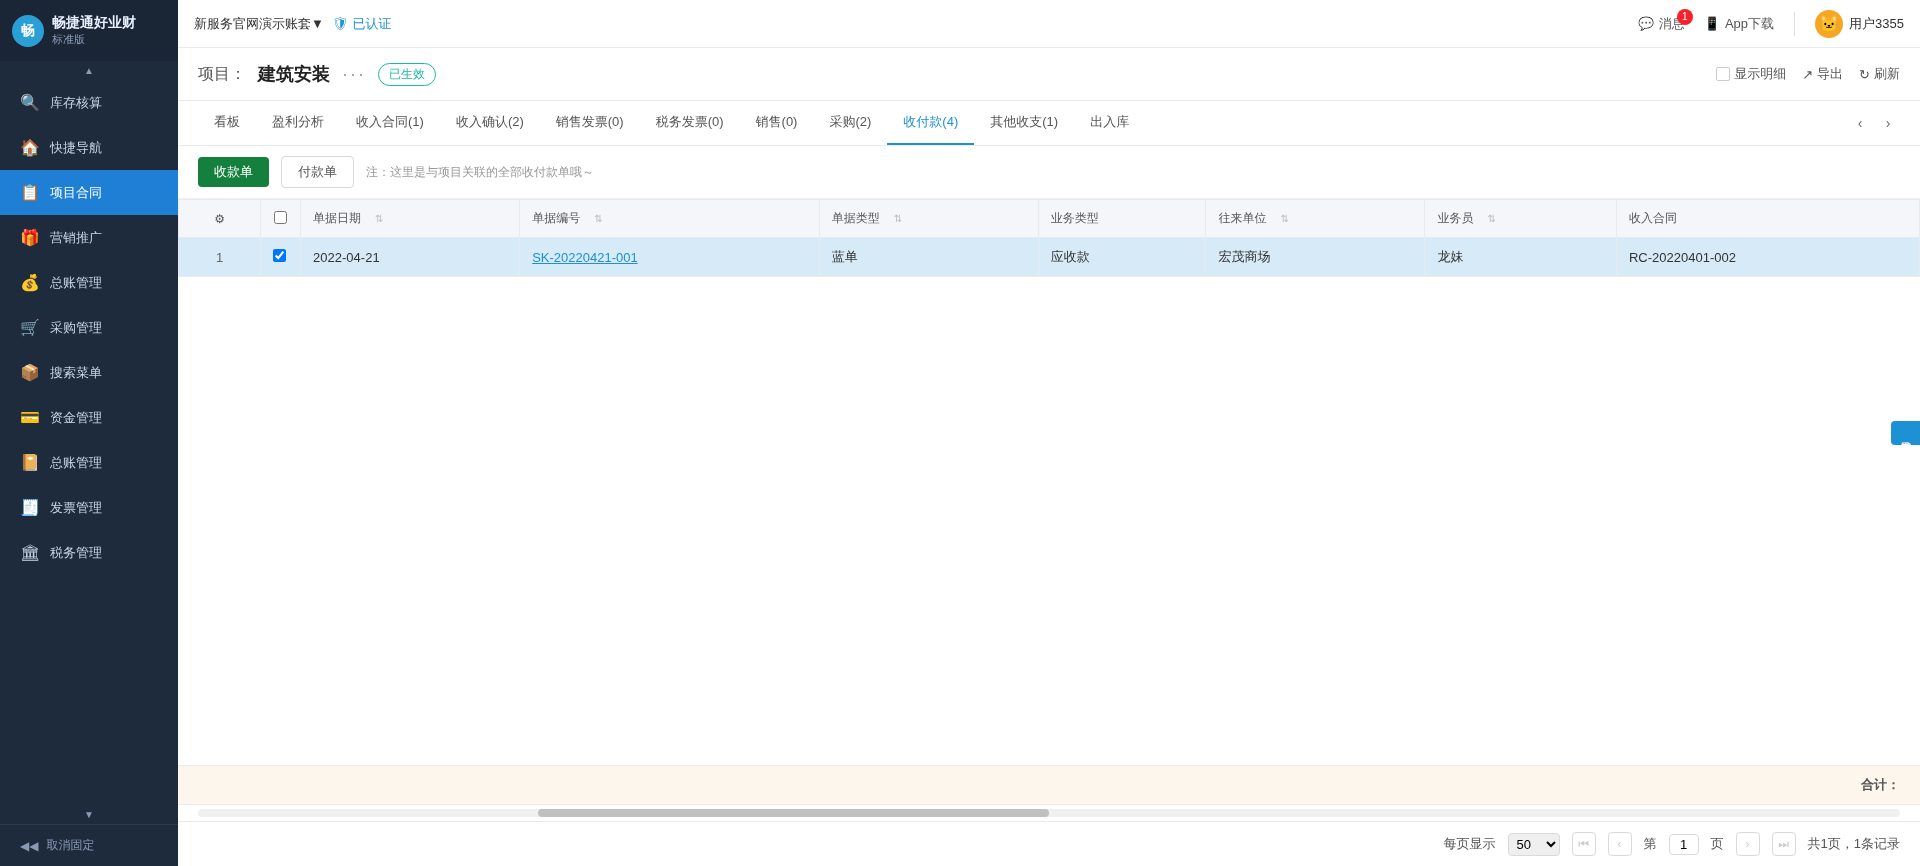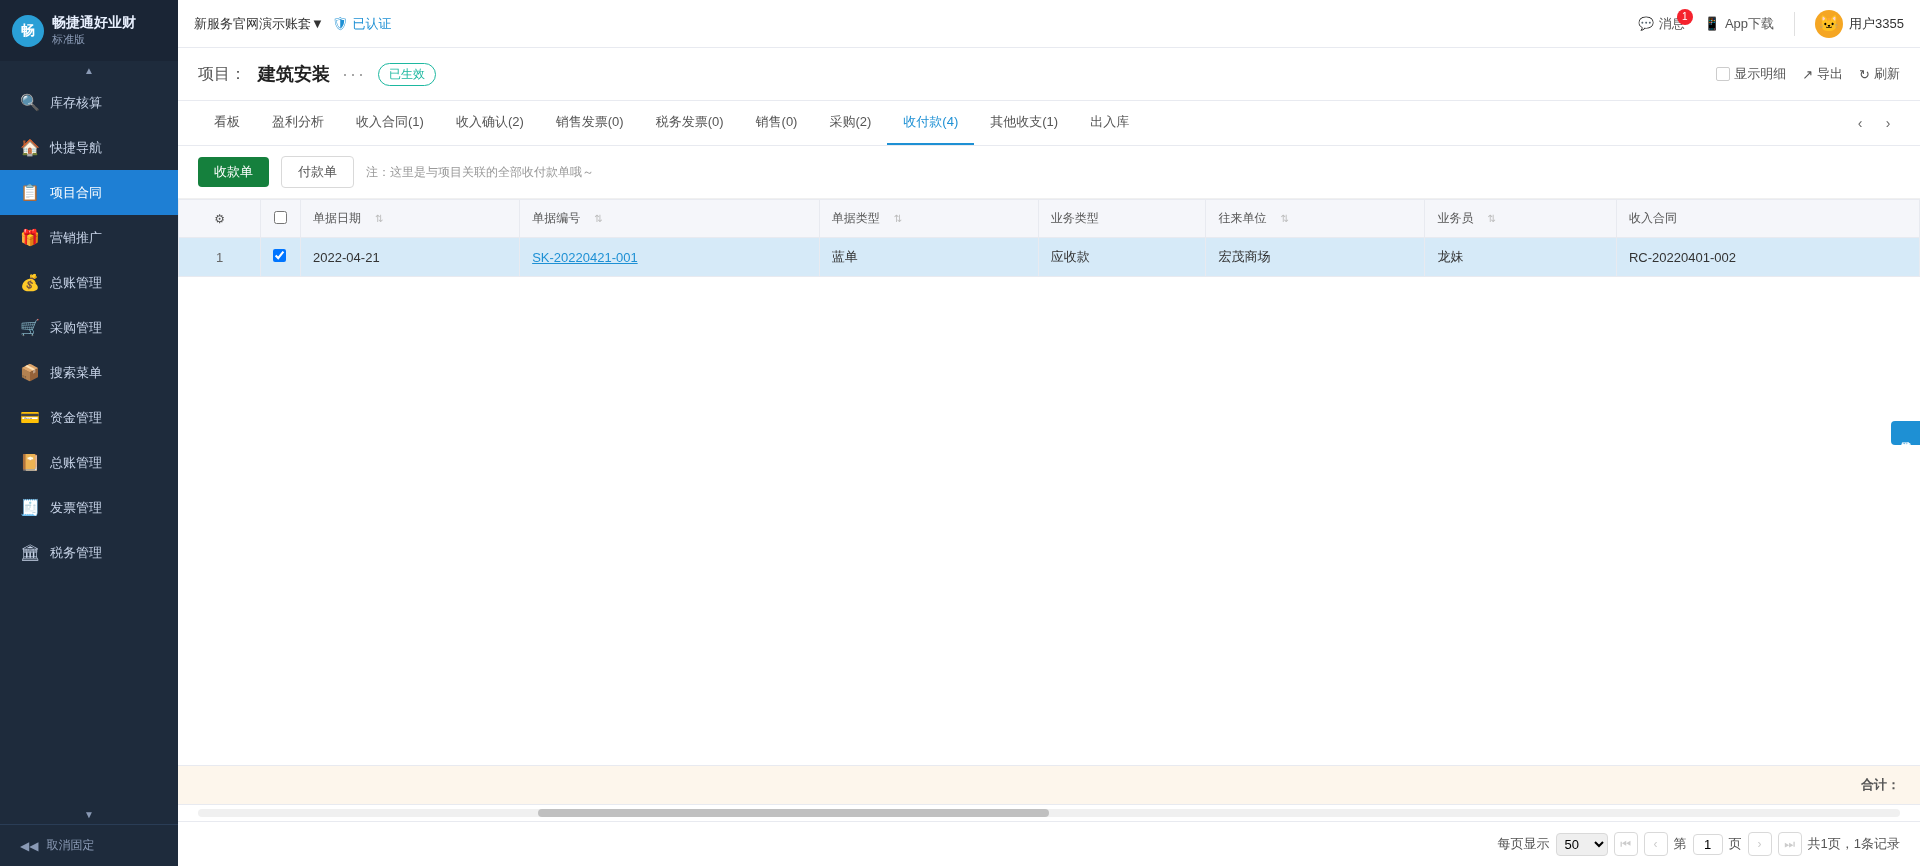--- a/index.html
+++ b/index.html
@@ -327,21 +327,21 @@
       background: #c0c0c0;
       border-radius: 4px;
     }
 
     
     .pagination {
       display: flex;
       align-items: center;
       justify-content: flex-end;
       padding: 10px 20px;
-      gap: 6px;
+      gap: 12px;
       border-top: 1px solid #e8eaf0;
       background: #fff;
     }
     .pagination-label { color: #555; font-size: 13px; }
     .pagination-select {
       border: 1px solid #d9d9d9;
       border-radius: 4px;
       padding: 2px 4px;
       font-size: 13px;
       cursor: pointer;

